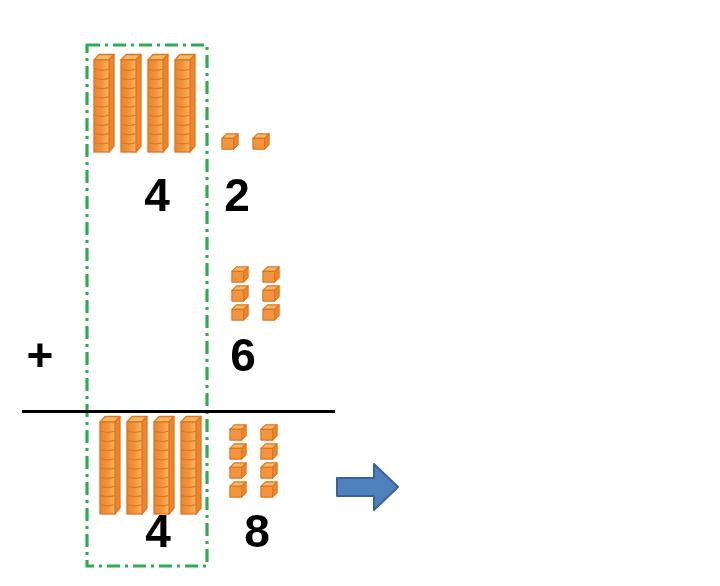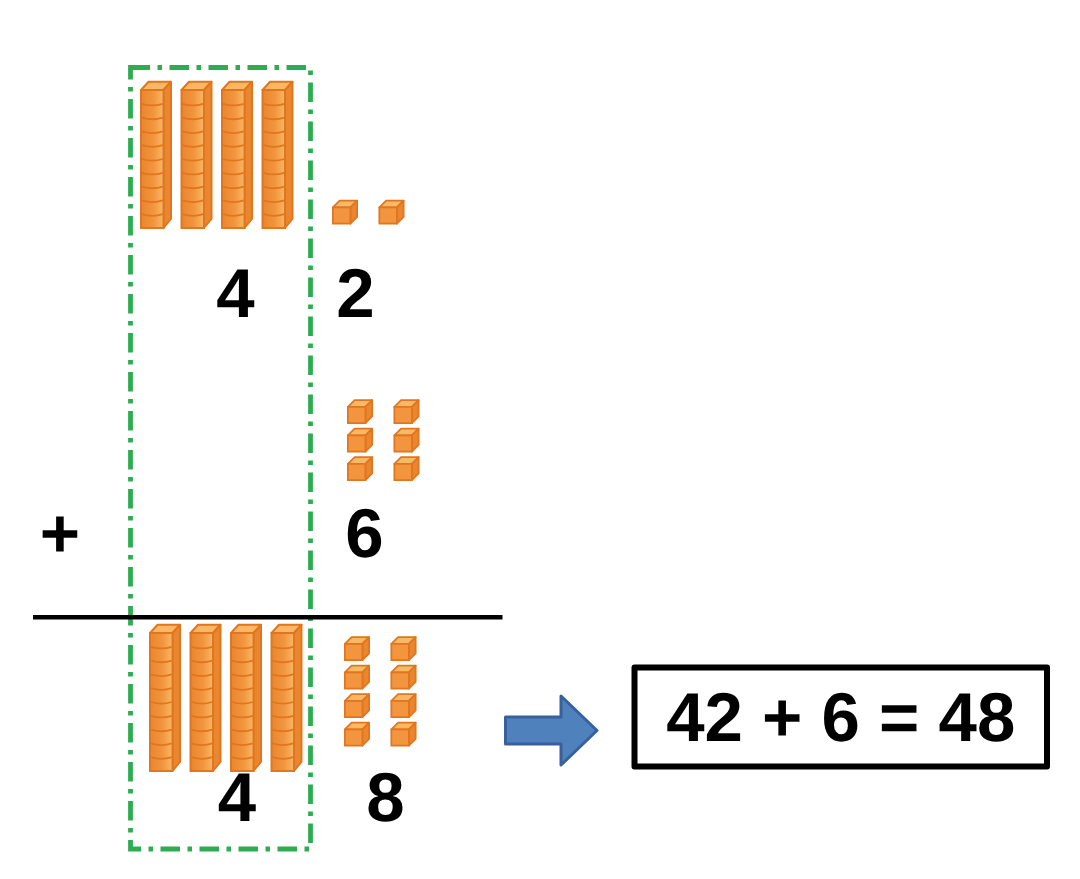--- a/index.html
+++ b/index.html
@@ -358,17 +358,14 @@
     <rect x="1" y="7" width="13" height="12" fill="#F2953E" stroke="#E0761F" stroke-width="1.3" stroke-linejoin="round"></rect>
   </svg></span>
     </div>
   <div class="abs digit lbl-r3-tens">4</div>
   <div class="abs digit lbl-r3-ones">8</div>
 
   <svg class="abs arrow" width="64" height="50" viewBox="0 0 64 50" aria-hidden="true">
     <polygon points="1,16 38,16 38,2 62,25 38,48 38,34 1,34" fill="#4F81BD" stroke="#38619C" stroke-width="2" stroke-linejoin="round"></polygon>
   </svg>
 
-  <div class="abs equation-box" style="border-color: rgb(0, 0, 0);">
-    <span class="equation-text">42 + 6 = 48</span>
-  </div>
 
 </div>
 
 </body></html>

